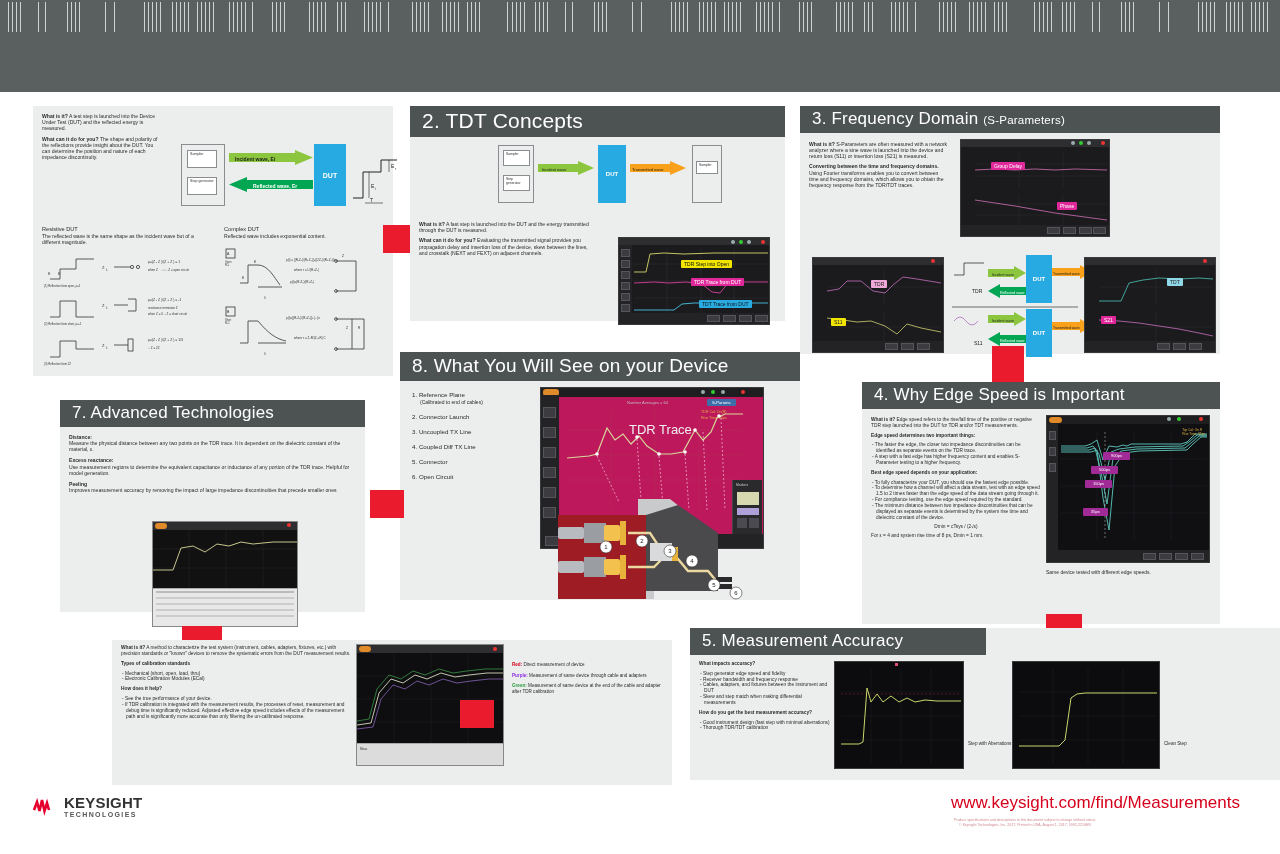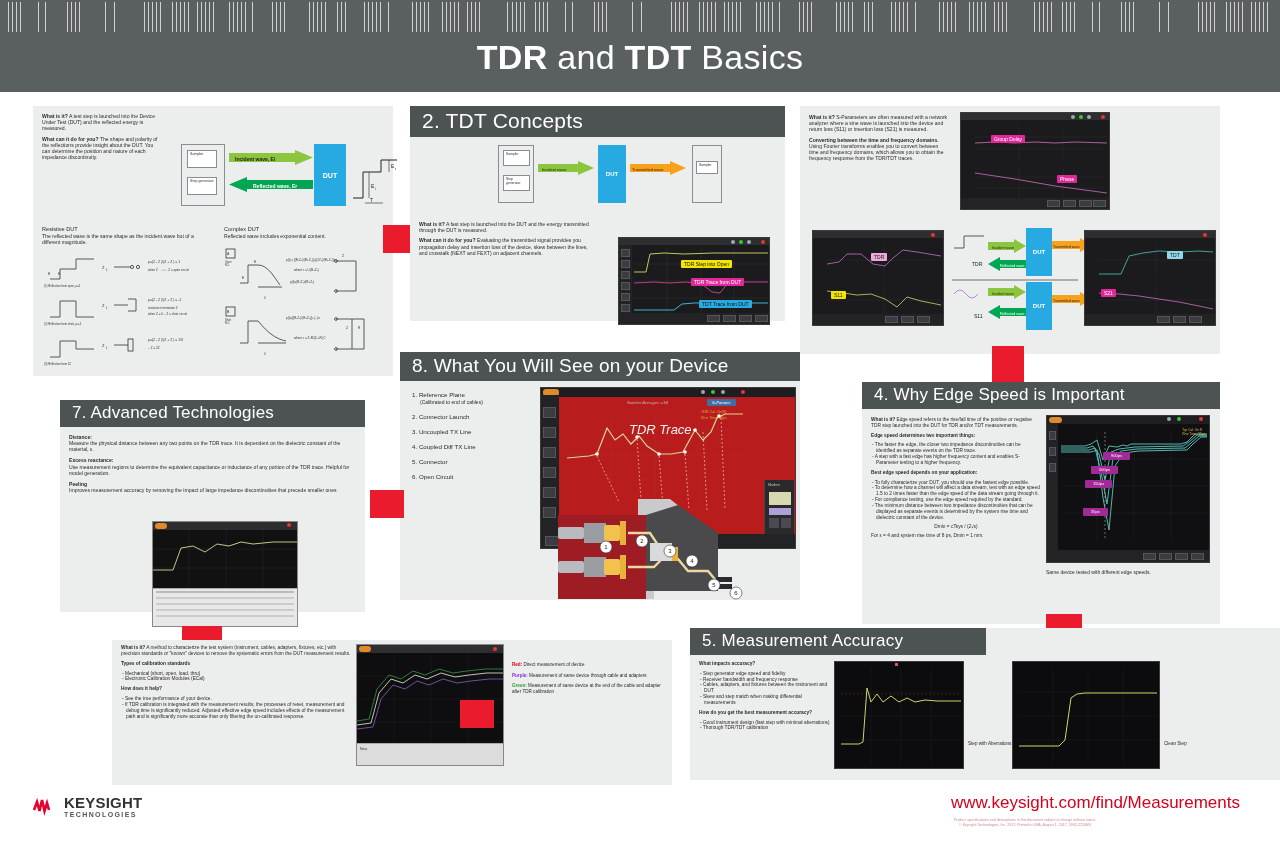--- a/index.html
+++ b/index.html
@@ -222,23 +222,20 @@
       <span style="left: 1230px;"></span>
       <span style="left: 1234px;"></span>
       <span style="left: 1238px;"></span>
       <span style="left: 1242px;"></span>
       <span style="left: 1251px;"></span>
       <span style="left: 1255px;"></span>
       <span style="left: 1259px;"></span>
       <span style="left: 1263px;"></span>
       <span style="left: 1267px;"></span>
     </div>
-  <h1>
-    <b>TDR</b><span> and </span><b>TDT</b><span> Basics</span>
-  </h1>
 </div>
 
 <div class="panel" style="left:33px; top:106px; width:360px; height:270px;">
   <div class="body">
     <div class="t" style="width:120px; font-size:5.1px;">
       <p><b>What is it?</b><span> A test step is launched into the Device Under Test (DUT) and the reflected energy is measured.</span></p>
       <p><b>What can it do for you?</b><span> The shape and polarity of the reflections provide insight about the DUT. You can determine the position and nature of each impedance discontinuity.</span></p>
     </div>
 
     <div style="position:absolute; left:148px; top:38px; width:200px; height:65px;">
@@ -433,20 +430,25 @@
         <i style="left:88px;"></i>
           <i style="left:104px;"></i>
           <i style="left:120px;"></i>
           <i style="left:136px;"></i>
       </div>
     </div>
   </div>
 </div>
 
 <div class="panel" style="left:800px; top:106px; width:420px; height:248px;">
+  <div class="bar" style="font-size:17px;">
+    <span>3.</span>
+    <span>Frequency Domain</span>
+    <span class="sub">(S-Parameters)</span>
+  </div>
   <div class="body">
     <div class="t" style="position:absolute; left:9px; top:8px; width:140px; font-size:5.1px;">
       <p><b>What is it?</b><span> S-Parameters are often measured with a network analyzer where a sine wave is launched into the device and return loss (S11) or insertion loss (S21) is measured.</span></p>
       <p><b>Converting between the time and frequency domains.</b><span> Using Fourier transforms enables you to convert between time and frequency domains, which allows you to obtain the frequency response from the TDR/TDT traces.</span></p>
     </div>
 
     <div class="scope" style="position:absolute; left:160px; top:6px; width:150px; height:98px;">
       <div class="titlebar">
         <span class="dot" style="left:110px; background:#9aa;"></span>
         <span class="dot" style="left:118px; background:#3c3;"></span>
@@ -580,21 +582,21 @@
   <div class="body">
     <div id="p8list" style="position:absolute; left:12px; top:10px; width:125px;">
         <div style="font-size: 6.2px; color: rgb(42, 42, 42); margin-bottom: 7px; line-height: 1.3;"><span>1.</span> <span>Reference Plane</span><div style="font-size:5px; padding-left:8px;">(Calibrated to end of cables)</div></div>
         <div style="font-size: 6.2px; color: rgb(42, 42, 42); margin-bottom: 7px; line-height: 1.3;"><span>2.</span> <span>Connector Launch</span></div>
         <div style="font-size: 6.2px; color: rgb(42, 42, 42); margin-bottom: 7px; line-height: 1.3;"><span>3.</span> <span>Uncoupled TX Line</span></div>
         <div style="font-size: 6.2px; color: rgb(42, 42, 42); margin-bottom: 7px; line-height: 1.3;"><span>4.</span> <span>Coupled Diff TX Line</span></div>
         <div style="font-size: 6.2px; color: rgb(42, 42, 42); margin-bottom: 7px; line-height: 1.3;"><span>5.</span> <span>Connector</span></div>
         <div style="font-size: 6.2px; color: rgb(42, 42, 42); margin-bottom: 7px; line-height: 1.3;"><span>6.</span> <span>Open Circuit</span></div>
       </div>
 
-    <div class="scope" style="position:absolute; left:140px; top:6px; width:256px; height:162px; background:#b91c1c;font-style:italic;">
+    <div class="scope" style="position:absolute; left:140px; top:6px; width:224px; height:162px; background:#be185d;">
       <div class="titlebar" style="height:9px; background:#1e1e20;">
         <span style="position:absolute; left:2px; top:1px; width:16px; height:7px; background:#e08a2a; border-radius:3px;"></span>
         <span class="dot" style="left:160px; top:2px; background:#9aa;"></span>
         <span class="dot" style="left:170px; top:2px; background:#3c3;"></span>
         <span class="dot" style="left:180px; top:2px; background:#9aa;"></span>
         <span class="dot" style="left:200px; top:2px; background:#e33;"></span>
       </div>
       <div class="leftrail" style="width:18px;">
         <i style="top:12px; width:13px; height:11px;"></i>
           <i style="top:32px; width:13px; height:11px;"></i>

